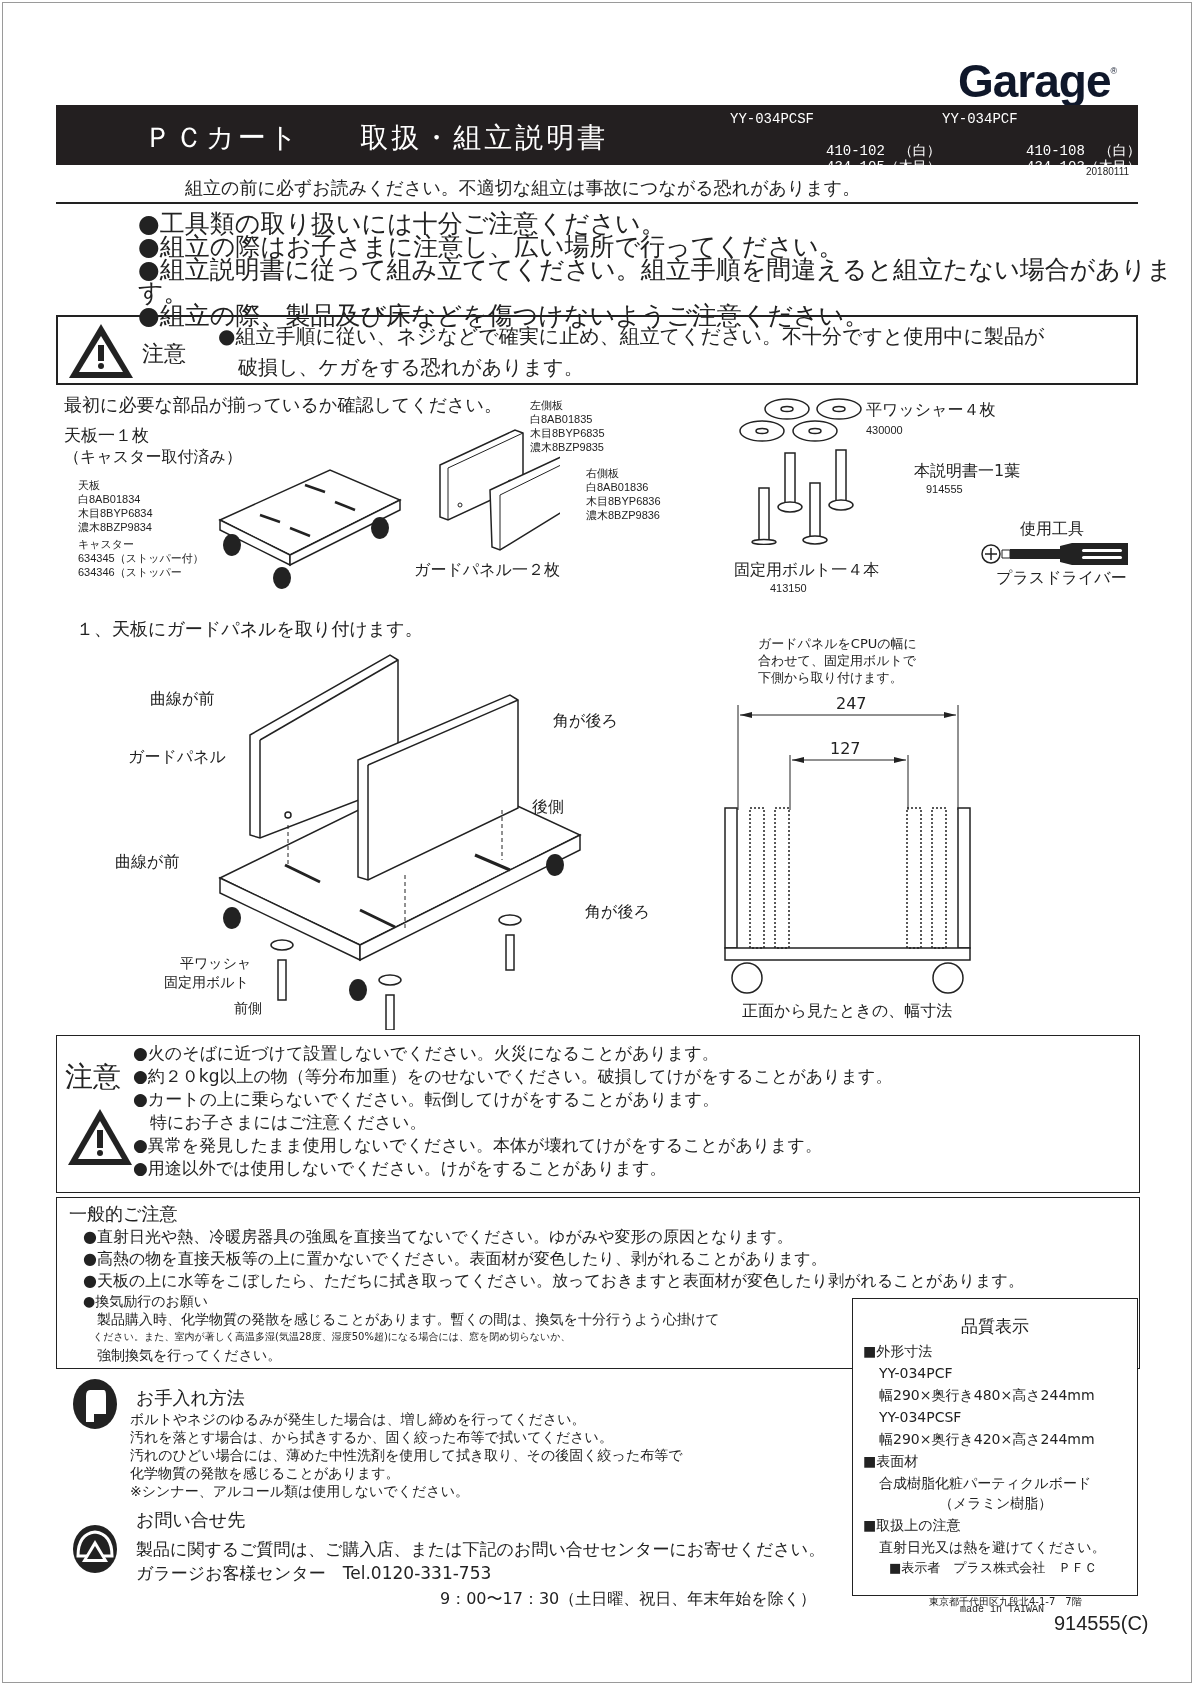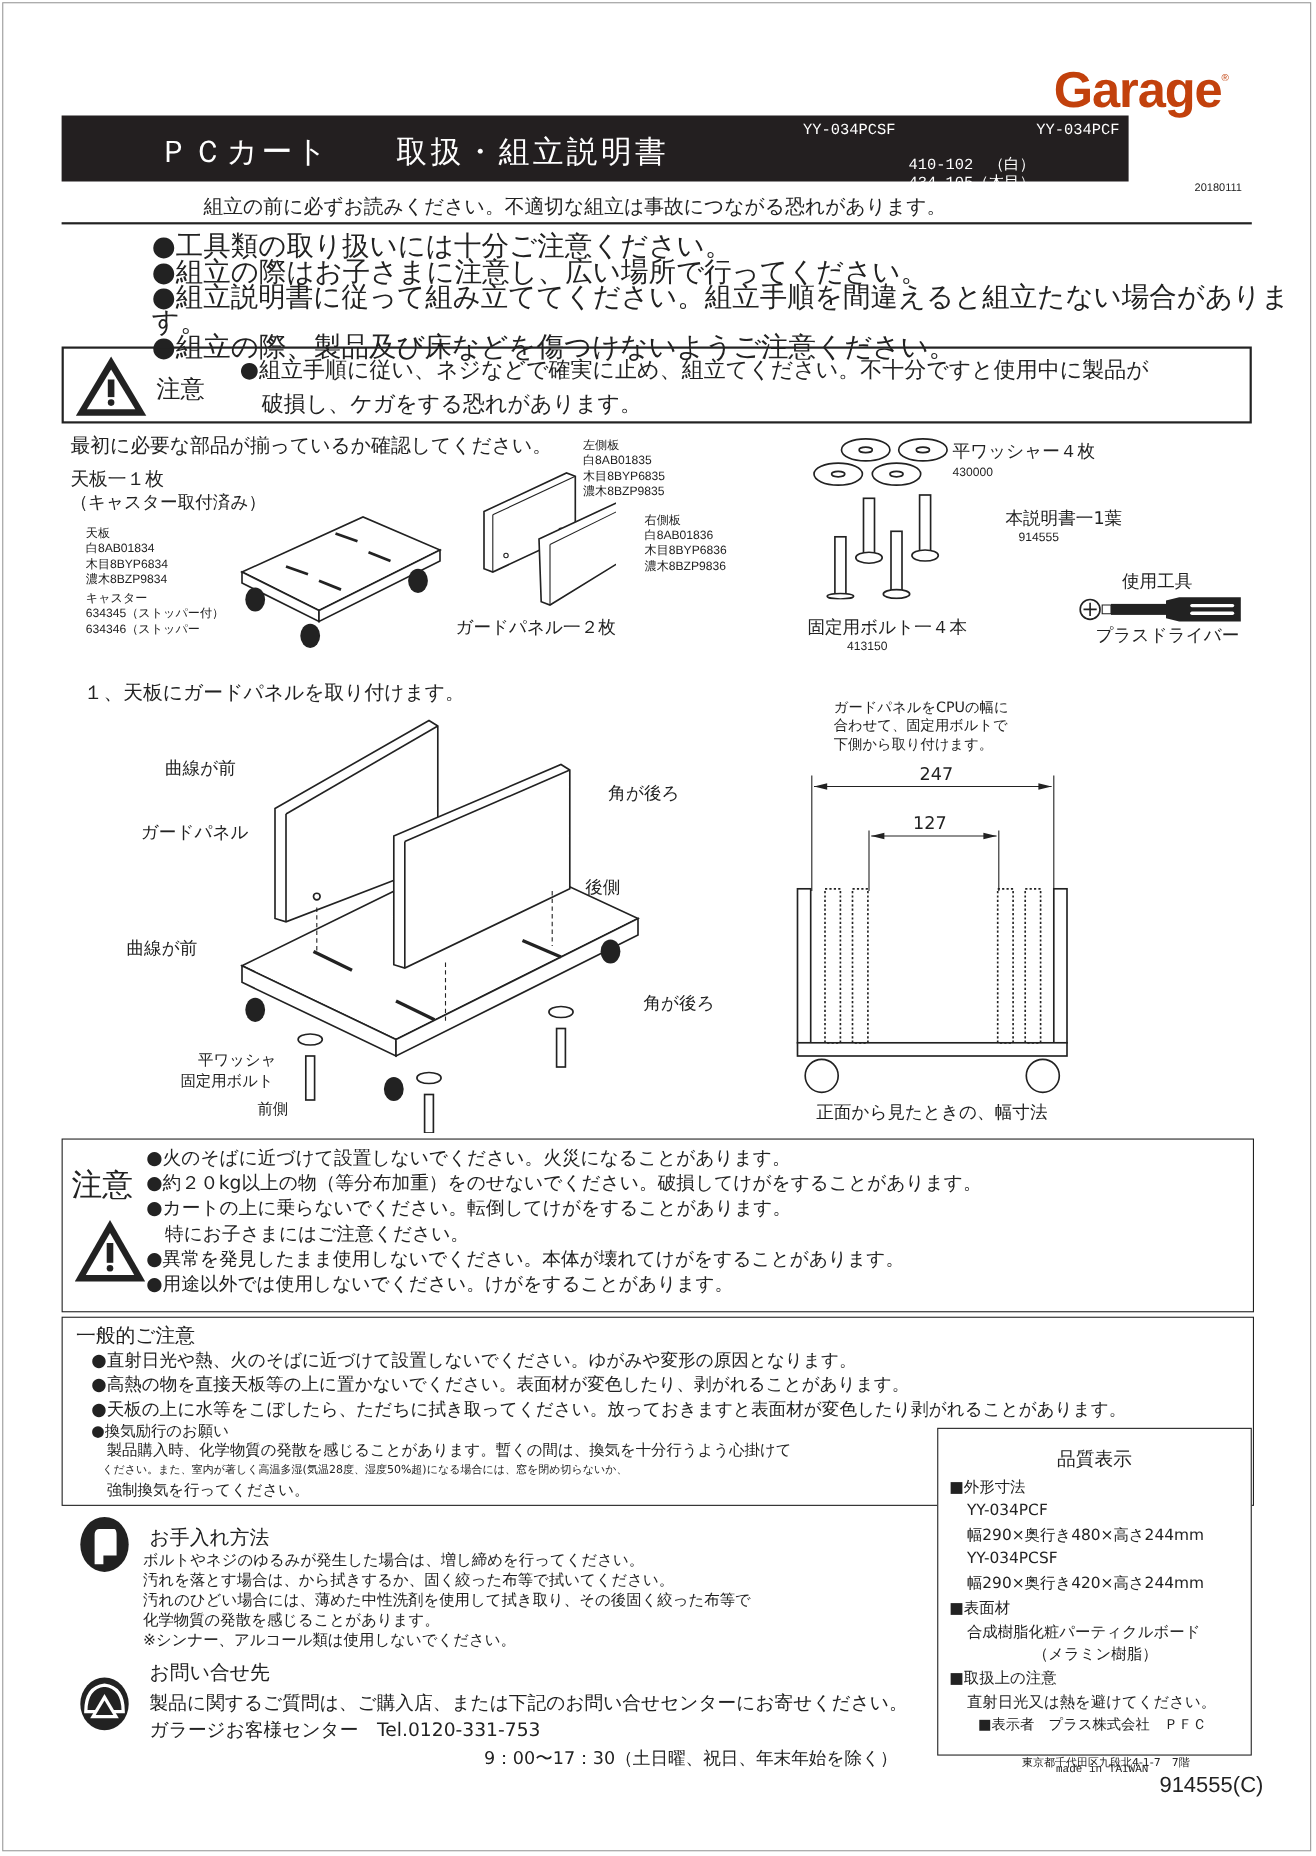--- a/index.html
+++ b/index.html
@@ -1,21 +1,21 @@
 <!DOCTYPE html>
 <html><head>
 <meta charset="utf-8">
 <style>
   html, body { margin:0; padding:0; background:#ffffff; }
   body { width:1196px; height:1687px; position:relative; font-family:"DejaVu Sans", sans-serif; color:#222; overflow:hidden; }
   .page-border { position:absolute; left:2px; top:2px; width:1190px; height:1681px; border:1.5px solid #9a9a9a; box-sizing:border-box; }
   .abs { position:absolute; }
-  .logo { left:958px; top:54px; font-family:"Liberation Sans", sans-serif; font-weight:bold; font-size:46px; letter-spacing:-1px; color:#c2410c; }
+  .logo { left:958px; top:54px; font-family:"Liberation Sans", sans-serif; font-weight:bold; font-size:46px; letter-spacing:-1px; color:#0f172a; }
   .logo sup { font-size:9px; font-weight:normal; vertical-align:top; position:relative; top:12px; }
-  .title-bar { left:56px; top:105px; width:970px; height:60px; background:#231f20; color:#fff; }
+  .title-bar { left:56px; top:105px; width:1082px; height:60px; background:#231f20; color:#fff; }
   .title-bar .ttl { position:absolute; left:88px; top:14px; font-size:28px; letter-spacing:3px; }
   .title-bar .ttl span + span { margin-left:60px; }
   .model-col { position:absolute; top:6px; font-family:"Liberation Mono", monospace; font-size:14px; line-height:16px; color:#fff; white-space:pre; }
   .date { left:1086px; top:166px; font-size:10px; font-family:"Liberation Sans", sans-serif; }
   .pre-note { left:185px; top:176px; font-size:18px; }
   .rule-thick { left:56px; top:202px; width:1082px; height:2px; background:#222; }
   .bullets-top { left:138px; top:212px; font-size:25px; line-height:23px; }
   .caution-box { left:56px; top:315px; width:1082px; height:70px; border:2px solid #222; box-sizing:border-box; }
   .caution-box .lbl { position:absolute; left:84px; top:22px; font-size:22px; }
   .caution-box .txt { position:absolute; left:160px; top:4px; font-size:20px; line-height:31px; width:920px; }
@@ -275,21 +275,21 @@
     <div>●カートの上に乗らないでください。転倒してけがをすることがあります。</div>
     <div>　特にお子さまにはご注意ください。</div>
     <div>●異常を発見したまま使用しないでください。本体が壊れてけがをすることがあります。</div>
     <div>●用途以外では使用しないでください。けがをすることがあります。</div>
   </div>
 </div>
 
 <div class="abs box3">
   <div class="head">一般的ご注意</div>
   <div class="items">
-    <div>●直射日光や熱、火のそばに近づけて設置しないでください。ゆがみや変形の原因となります。</div>
+    <div>●直射日光や熱、冷暖房器具の強風を直接当てないでください。ゆがみや変形の原因となります。</div>
     <div>●高熱の物を直接天板等の上に置かないでください。表面材が変色したり、剥がれることがあります。</div>
     <div>●天板の上に水等をこぼしたら、ただちに拭き取ってください。放っておきますと表面材が変色したり剥がれることがあります。</div>
     <div style="font-size:14px;line-height:18px;">●換気励行のお願い</div>
     <div style="font-size:14px;line-height:18px;">　製品購入時、化学物質の発散を感じることがあります。暫くの間は、換気を十分行うよう心掛けて</div>
     <div style="font-size:10px;line-height:18px;">　ください。また、室内が著しく高温多湿(気温28度、湿度50%超)になる場合には、窓を閉め切らないか、</div>
     <div style="font-size:14px;line-height:18px;">　強制換気を行ってください。</div>
   </div>
 </div>
 
 <div class="abs quality">

